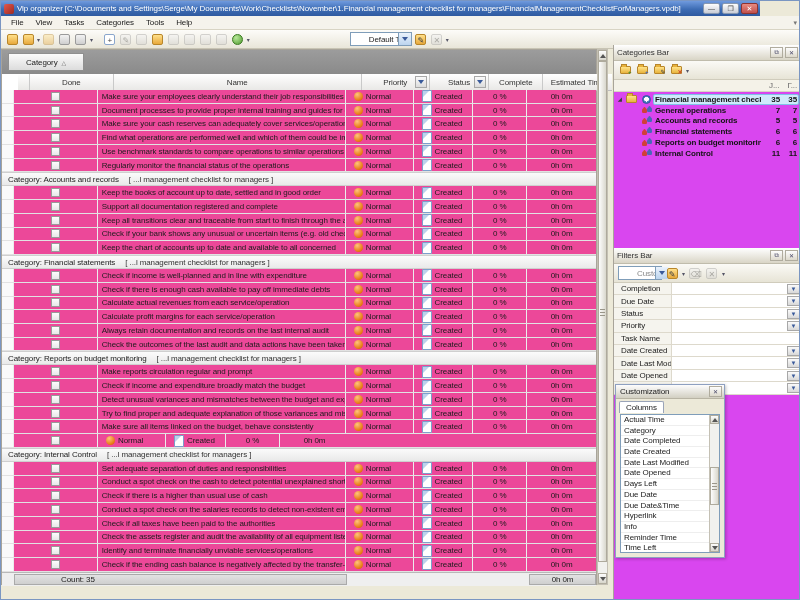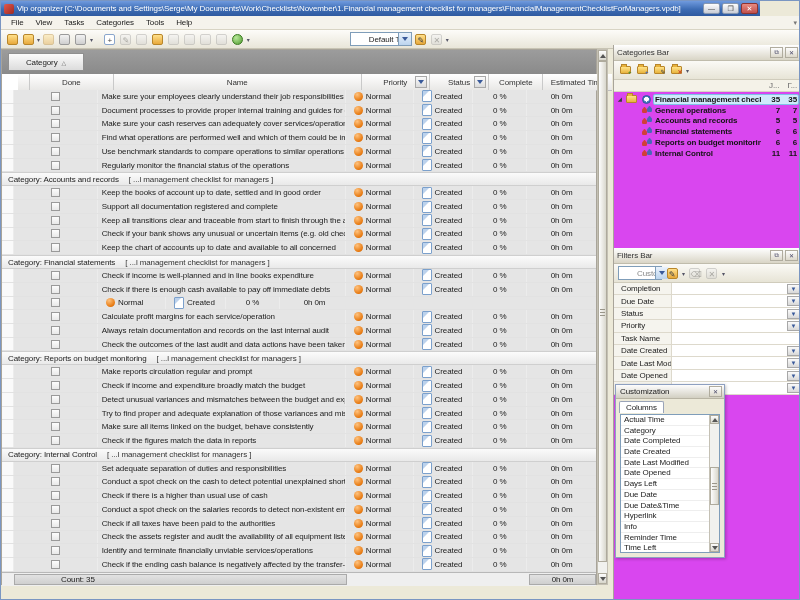--- a/index.html
+++ b/index.html
@@ -38,21 +38,21 @@
   
   .groupbar{position:absolute;left:0;top:0;width:594px;height:24px;background:linear-gradient(#9c9c9c,#8a8a8a);}
   .catbtn{position:absolute;left:6px;top:3px;width:76px;height:18px;background:linear-gradient(#fbfbfb,#dcdcdc);border:1px solid #8f8f8f;box-sizing:border-box;display:flex;align-items:center;justify-content:center;gap:4px;}
   .sortmark{font-size:6px;color:#666;}
   
   .gridhead{position:absolute;left:16px;top:24px;width:594px;height:16px;background:linear-gradient(#ffffff,#e9e8e6);border-bottom:1px solid #bdbdbd;display:flex;}
   .hc{border-right:1px solid #c9c9c9;box-sizing:border-box;display:flex;align-items:center;justify-content:center;position:relative;color:#333;}
   .ci{width:12px;} .cd{width:84px;} .cn{width:249px;} .cp{width:68px;} .cs{width:60px;} .cc{width:54px;} .ce{width:69px;border-right:none;}
   .fbtn{position:absolute;right:2px;top:2px;width:12px;height:12px;background:linear-gradient(#fafafa,#dcdcdc);border:1px solid #a8a8a8;box-sizing:border-box;display:flex;align-items:center;justify-content:center;}
   
-  .gridbody{position:absolute;left:0;top:40px;width:594px;height:482px;overflow:hidden;background:#e5e5e5;}
+  .gridbody{position:absolute;left:0;top:40px;width:594px;height:482px;overflow:hidden;background:#ec4899;}
   .trow{height:13.74px;display:flex;border-bottom:1px solid #e2e2e2;box-sizing:border-box;}
   .trow .c{border-right:1px solid #ececec;box-sizing:border-box;display:flex;align-items:center;overflow:hidden;}
   .trow .ci{width:12px;background:#fafafa;}
   .trow .cd{width:84px;justify-content:center;}
   .trow .cn{width:249px;padding-left:4px;white-space:nowrap;}
   .trow .cp{width:68px;padding-left:8px;gap:3px;}
   .trow .cs{width:60px;padding-left:8px;gap:3px;}
   .trow .cc{width:54px;justify-content:center;}
   .trow .ce{width:69px;justify-content:center;border-right:none;}
   .cb{width:9px;height:9px;border:1px solid #9a9a9a;background:linear-gradient(#fdfdfd,#e8e8e8);box-sizing:border-box;}
@@ -425,21 +425,21 @@
           </div>
           <div class="cat-row">
             <span class="cat-pre">Category: Financial statements</span>
             <span class="cat-suf">[ ...l management checklist for managers ]</span>
           </div>
           <div class="trow">
             <div class="c ci"></div>
             <div class="c cd">
               <span class="cb"></span>
             </div>
-            <div class="c cn">Check if income is well-planned and in line books expenditure</div>
+            <div class="c cn">Check if income is well-planned and in line with expenditure</div>
             <div class="c cp">
               <span class="ball"></span>
               <span>Normal</span>
             </div>
             <div class="c cs">
               <span class="doc"></span>
               <span>Created</span>
             </div>
             <div class="c cc">0 %</div>
             <div class="c ce">0h 0m</div>
@@ -459,20 +459,21 @@
               <span>Created</span>
             </div>
             <div class="c cc">0 %</div>
             <div class="c ce">0h 0m</div>
           </div>
           <div class="trow">
             <div class="c ci"></div>
             <div class="c cd">
               <span class="cb"></span>
             </div>
+            <div class="c cn">Calculate actual revenues from each service/operation</div>
             <div class="c cp">
               <span class="ball"></span>
               <span>Normal</span>
             </div>
             <div class="c cs">
               <span class="doc"></span>
               <span>Created</span>
             </div>
             <div class="c cc">0 %</div>
             <div class="c ce">0h 0m</div>
@@ -615,21 +616,20 @@
               <span>Created</span>
             </div>
             <div class="c cc">0 %</div>
             <div class="c ce">0h 0m</div>
           </div>
           <div class="trow">
             <div class="c ci"></div>
             <div class="c cd">
               <span class="cb"></span>
             </div>
-            <div class="c cn">Check if the figures match the data in reports</div>
             <div class="c cp">
               <span class="ball"></span>
               <span>Normal</span>
             </div>
             <div class="c cs">
               <span class="doc"></span>
               <span>Created</span>
             </div>
             <div class="c cc">0 %</div>
             <div class="c ce">0h 0m</div>

